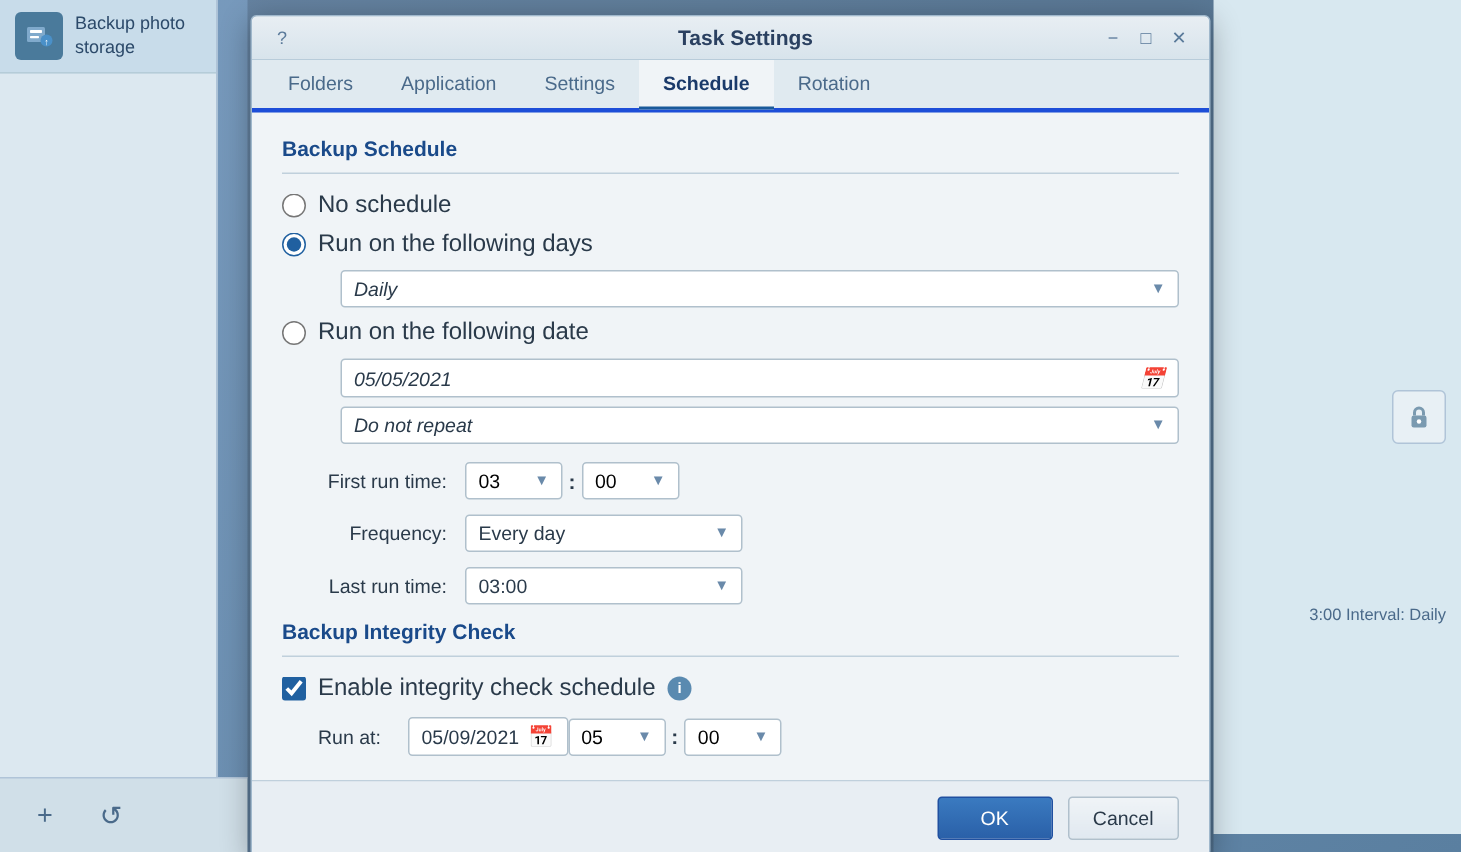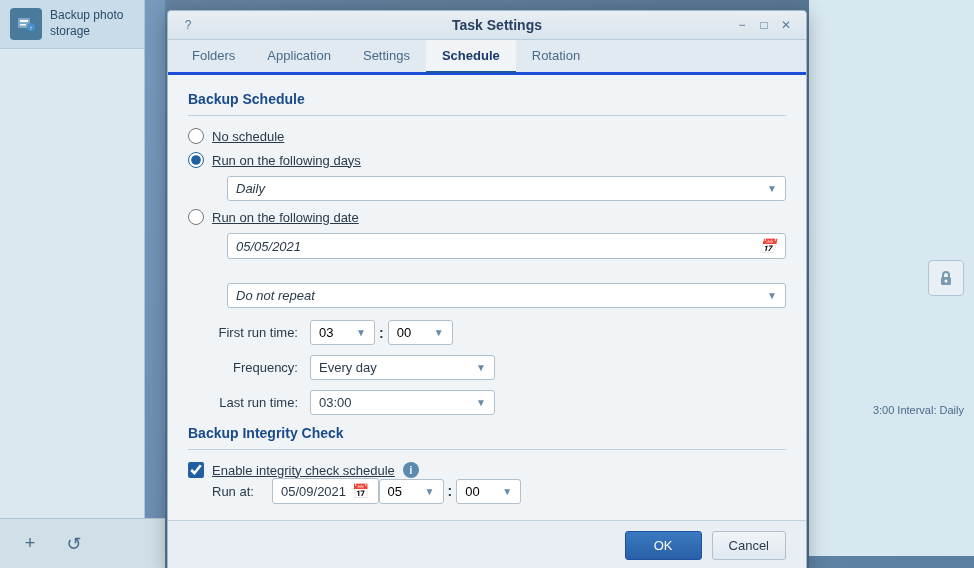--- a/index.html
+++ b/index.html
@@ -244,23 +244,22 @@
     }
 
     .radio-input {
       width: 16px;
       height: 16px;
       accent-color: #2060a0;
       cursor: pointer;
     }
 
     .radio-label {
-      font-size: 13px;
+      font-size: 16px;
       color: #2a3a4a;
-      text-decoration: underline;
     }
 
     
     .dropdown {
       display: flex;
       align-items: center;
       border: 1px solid #b0c0cc;
       background: white;
       border-radius: 3px;
       padding: 4px 8px;
@@ -348,20 +347,21 @@
 
     
     .integrity-section {
       margin-top: 8px;
     }
 
     .checkbox-row {
       display: flex;
       align-items: center;
       gap: 8px;
+      margin-bottom: 10px;
     }
 
     .checkbox-input {
       width: 16px;
       height: 16px;
       accent-color: #2060a0;
       cursor: pointer;
     }
 
     .info-icon {
@@ -515,21 +515,21 @@
               <span class="dropdown-text">Daily</span>
               <span class="dropdown-arrow">▼</span>
             </div>
           </div>
 
           <div class="radio-row">
             <input type="radio" class="radio-input" name="schedule-type" style="">
             <label class="radio-label">Run on the following date</label>
           </div>
 
-          <div class="indent" style="display:flex; flex-direction:column; gap:24px;">
+          <div class="indent" style="display:flex; flex-direction:column; gap:6px;">
             <div class="date-input">
               <span class="date-text">05/05/2021</span>
               <span class="date-icon">📅</span>
             </div>
             <div class="dropdown">
               <span class="dropdown-text">Do not repeat</span>
               <span class="dropdown-arrow">▼</span>
             </div>
           </div>
 

